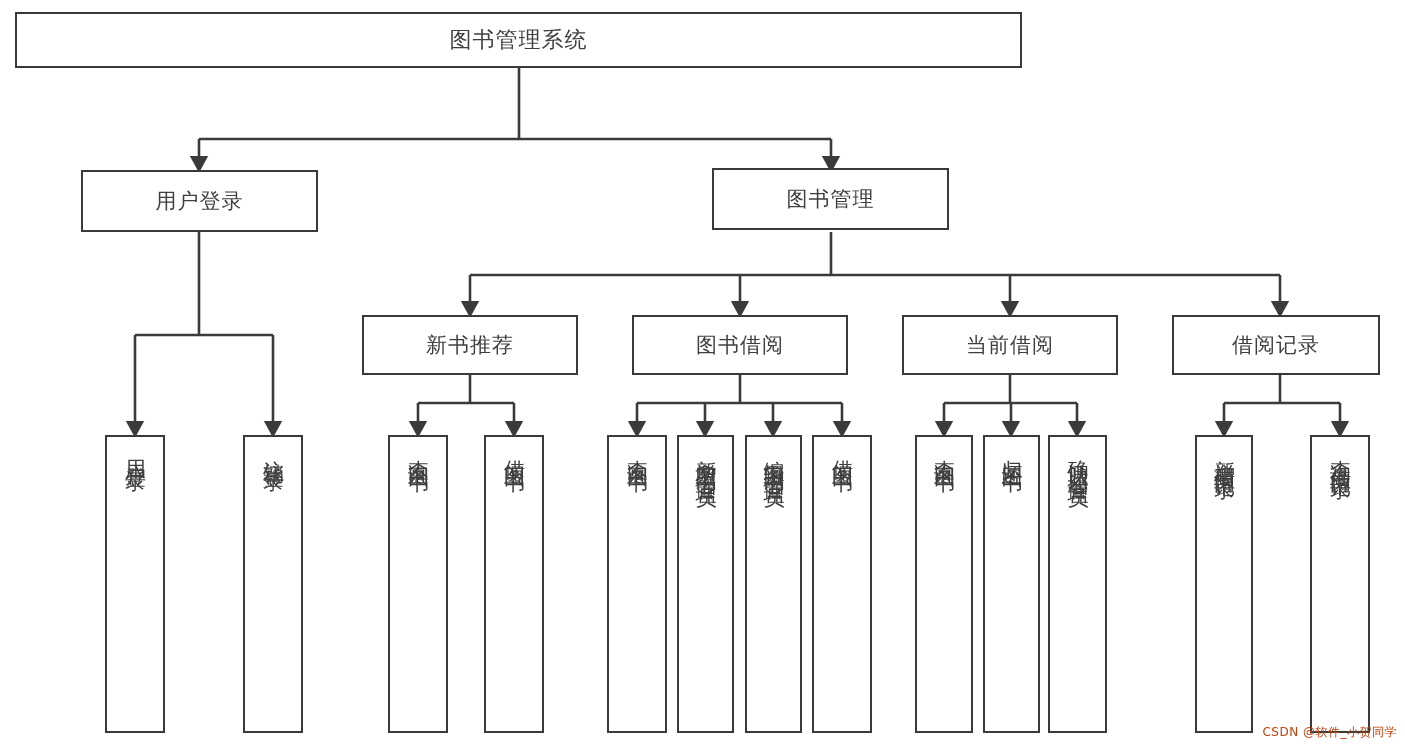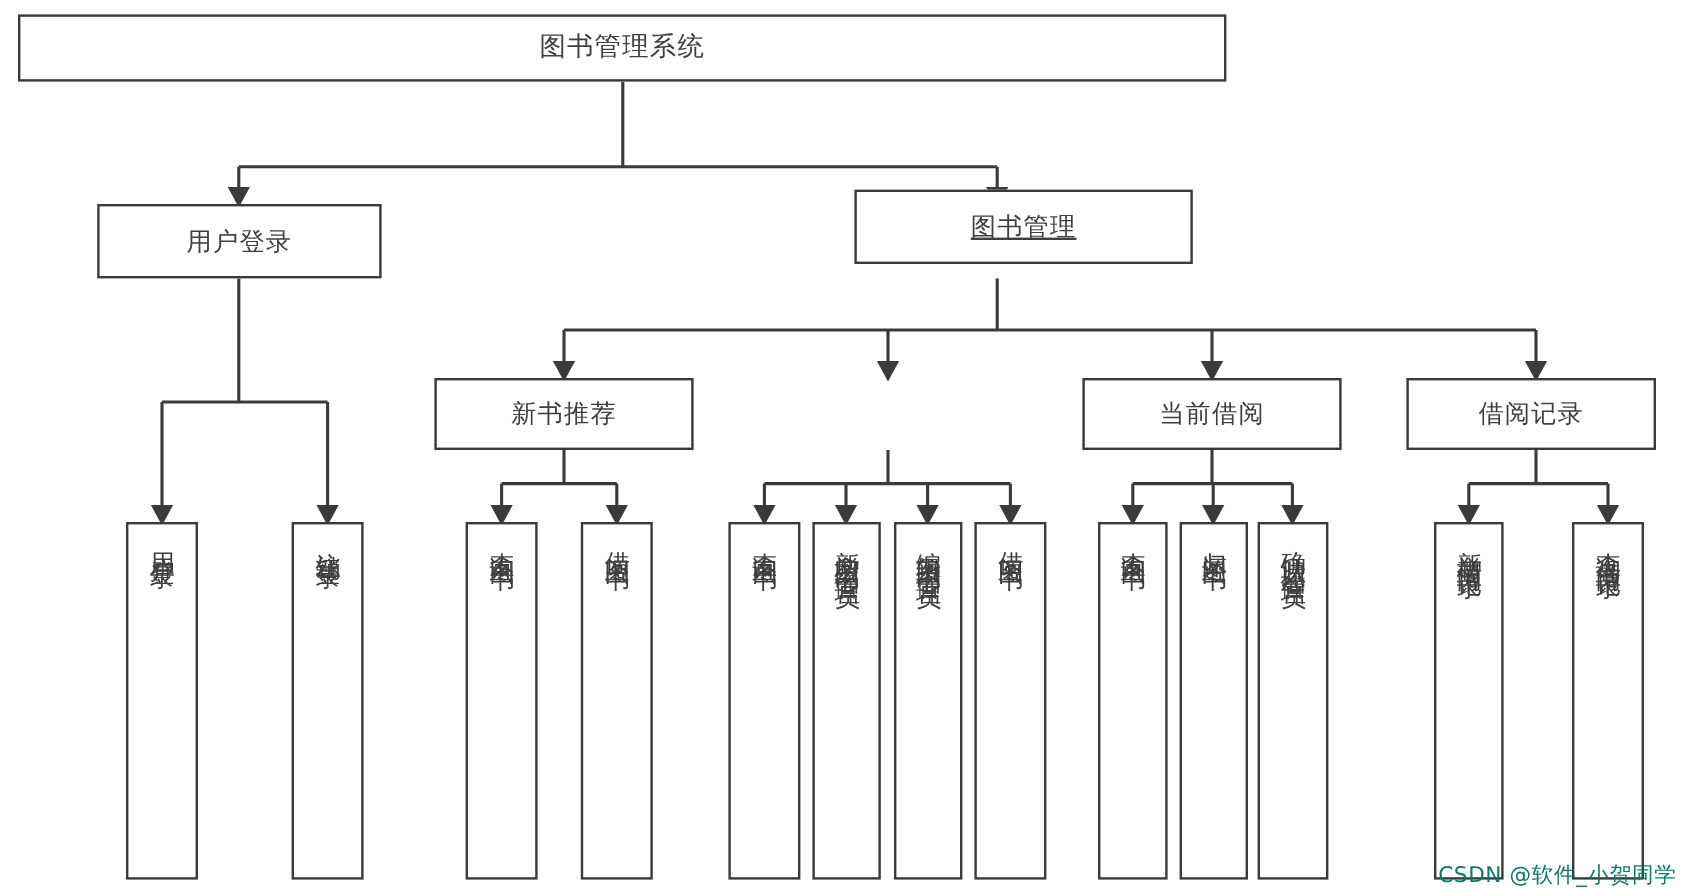--- a/index.html
+++ b/index.html
@@ -58,22 +58,22 @@
     white-space: nowrap;
     margin: 0 auto;
   }
   .node.root .node-label {
     font-size: 22px;
   }
   #watermark {
     position: absolute;
     right: 8px;
     bottom: 6px;
-    font-size: 18px;
-    color: #0f766e;
+    font-size: 12px;
+    color: #c2410c;
     letter-spacing: 0.5px;
     white-space: nowrap;
     user-select: none;
   }
 </style>
 </head>
 <body>
 
 <div id="diagram-root">
 
@@ -128,28 +128,31 @@
   </svg>
 
   <div class="node horizontal root" style="left:15px; top:12px; width:1007px; height:56px;">
     <span class="node-label">图书管理系统</span>
   </div>
 
   <div class="node horizontal" style="left:81px; top:170px; width:237px; height:62px;">
     <span class="node-label">用户登录</span>
   </div>
 
-  <div class="node horizontal" style="left:712px; top:158px; width:282px; height:62px;text-decoration:underline;">
+  <div class="node horizontal" style="left:712px; top:168px; width:237px; height:62px;">
     <span class="node-label">图书管理</span>
   </div>
 
   <div class="node horizontal" style="left:362px; top:315px; width:216px; height:60px;font-family:Liberation Serif, serif;">
     <span class="node-label">新书推荐</span>
   </div>
 
+  <div class="node horizontal" style="left:632px; top:315px; width:216px; height:60px;">
+    <span class="node-label">图书借阅</span>
+  </div>
 
   <div class="node horizontal" style="left:902px; top:315px; width:216px; height:60px;">
     <span class="node-label">当前借阅</span>
   </div>
 
   <div class="node horizontal" style="left:1172px; top:315px; width:208px; height:60px;">
     <span class="node-label">借阅记录</span>
   </div>
 
   <div class="node vertical" style="left:105px; top:435px; width:60px; height:298px;">

